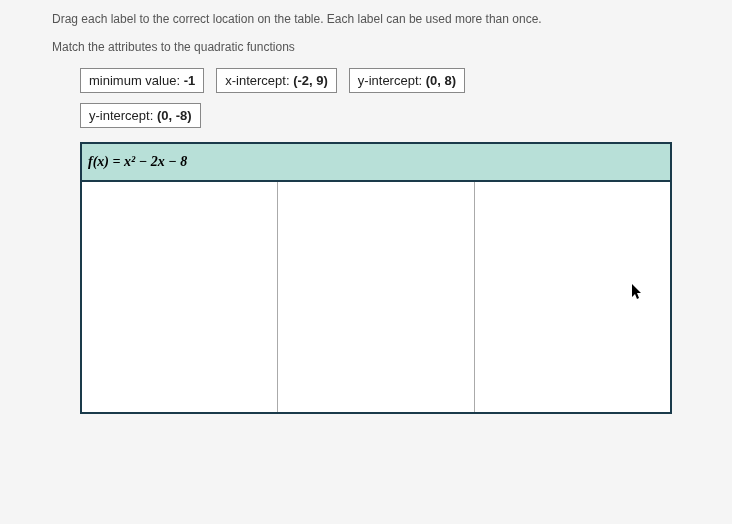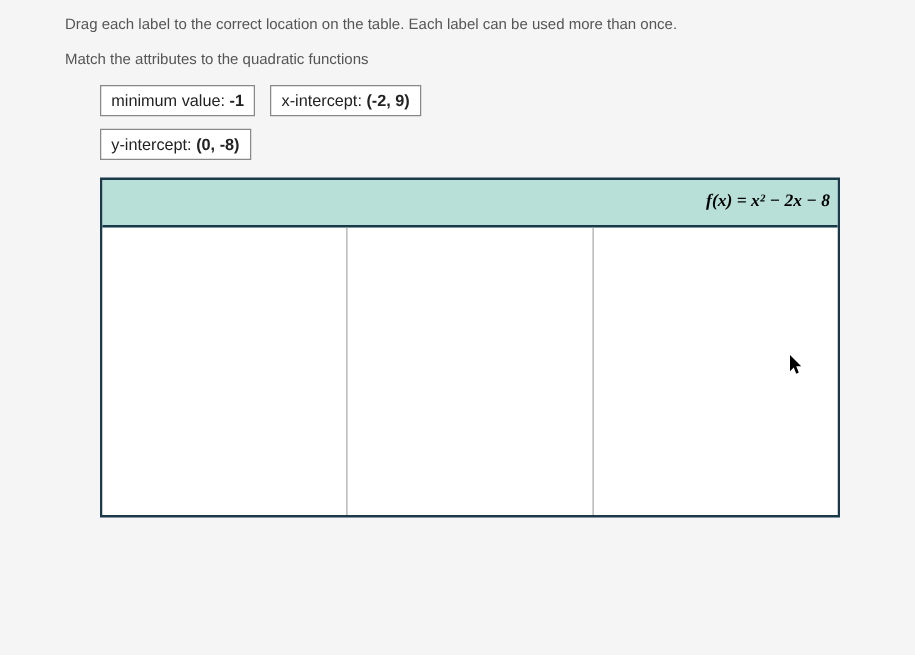--- a/index.html
+++ b/index.html
@@ -43,21 +43,21 @@
     .table-wrap {
       margin: 14px 40px 0 60px;
       border: 2px solid #1a3a4a;
     }
     .table-header {
       display: flex;
       background: #b8e0d8;
     }
     .th, .td {
       flex: 1;
-      text-align: right;
+      text-align: left;
       padding: 10px 6px;
       font-size: 14px;
       font-style: italic;
       font-family: 'Times New Roman', serif;
       border-right: 1px solid #7aa;
     }
     .th:last-child, .td:last-child { border-right: none; }
     .th {
       font-weight: bold;
       border-bottom: 2px solid #1a3a4a;
@@ -88,20 +88,24 @@
 
 <div class="labels-row">
   <div class="label-chip">
     <span class="attr-name">minimum value:</span>
     <span class="attr-val">-1</span>
   </div>
   <div class="label-chip">
     <span class="attr-name">x-intercept:</span>
     <span class="attr-val">(-2, 9)</span>
   </div>
+  <div class="label-chip">
+    <span class="attr-name">y-intercept:</span>
+    <span class="attr-val">(0, 8)</span>
+  </div>
 </div>
 
 <div class="labels-row">
   <div class="label-chip">
     <span class="attr-name">y-intercept:</span>
     <span class="attr-val">(0, -8)</span>
   </div>
 </div>
 
 <div class="table-wrap">

